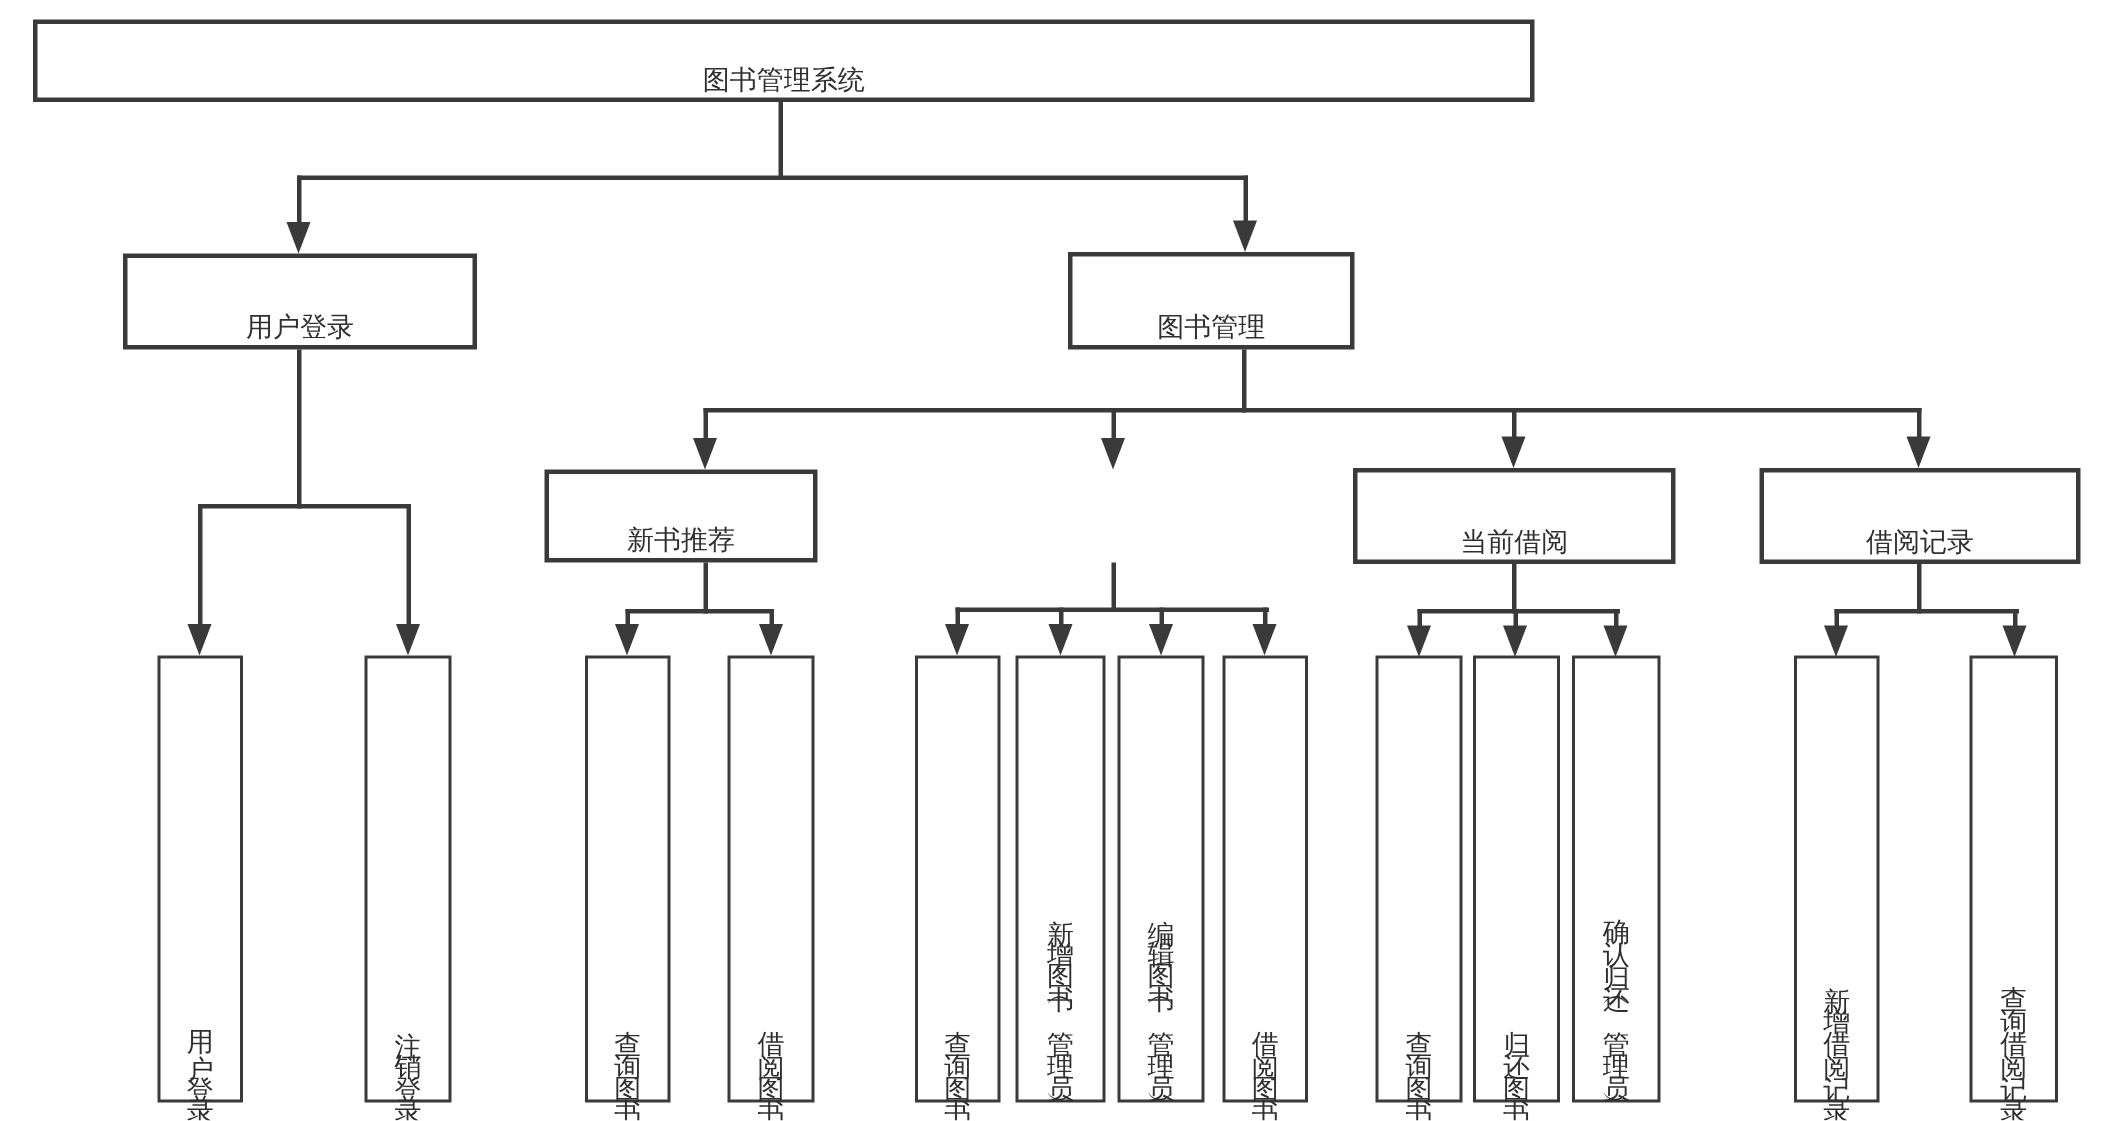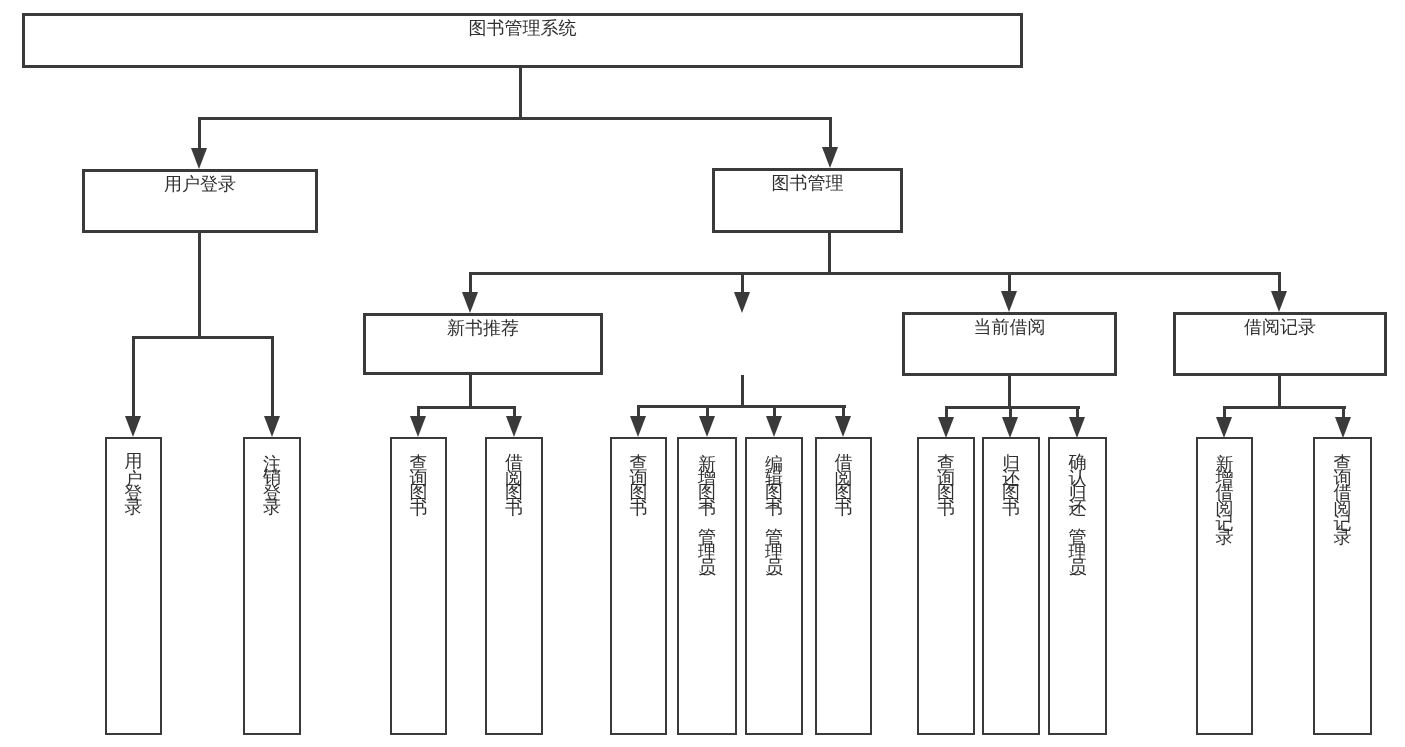--- a/index.html
+++ b/index.html
@@ -15,21 +15,21 @@
     background:#ffffff;
     font-family:"Liberation Sans", sans-serif;
     color:var(--text);
     overflow:hidden;
   }
   .box{
     position:absolute;
     border:3px solid var(--line);
     background:#ffffff;
     display:flex;
-    align-items:flex-start;
+    align-items:flex-end;
     justify-content:center;
   }
   .box.leaf{border-width:2px;}
   .box span{
     font-size:18px;
     color:var(--text);
     white-space:nowrap;
   }
   .box.vtext span{
     writing-mode:vertical-rl;
@@ -65,21 +65,21 @@
     <span>图书管理系统</span>
   </div>
 
   <div class="box" style="left:82px;top:169px;width:236px;height:64px">
     <span>用户登录</span>
   </div>
   <div class="box" style="left:712px;top:168px;width:191px;height:65px">
     <span>图书管理</span>
   </div>
 
-  <div class="box" style="left:363px;top:313px;width:240px;height:62px">
+  <div class="box" style="left:363px;top:313px;width:182px;height:62px">
     <span>新书推荐</span>
   </div>
   <div class="box" style="left:1173px;top:312px;width:214px;height:64px">
     <span>借阅记录</span>
   </div>
   <div class="box" style="left:902px;top:312px;width:215px;height:64px">
     <span>当前借阅</span>
   </div>
 
   <div class="box leaf vtext" style="left:105px;top:437px;width:57px;height:298px">

